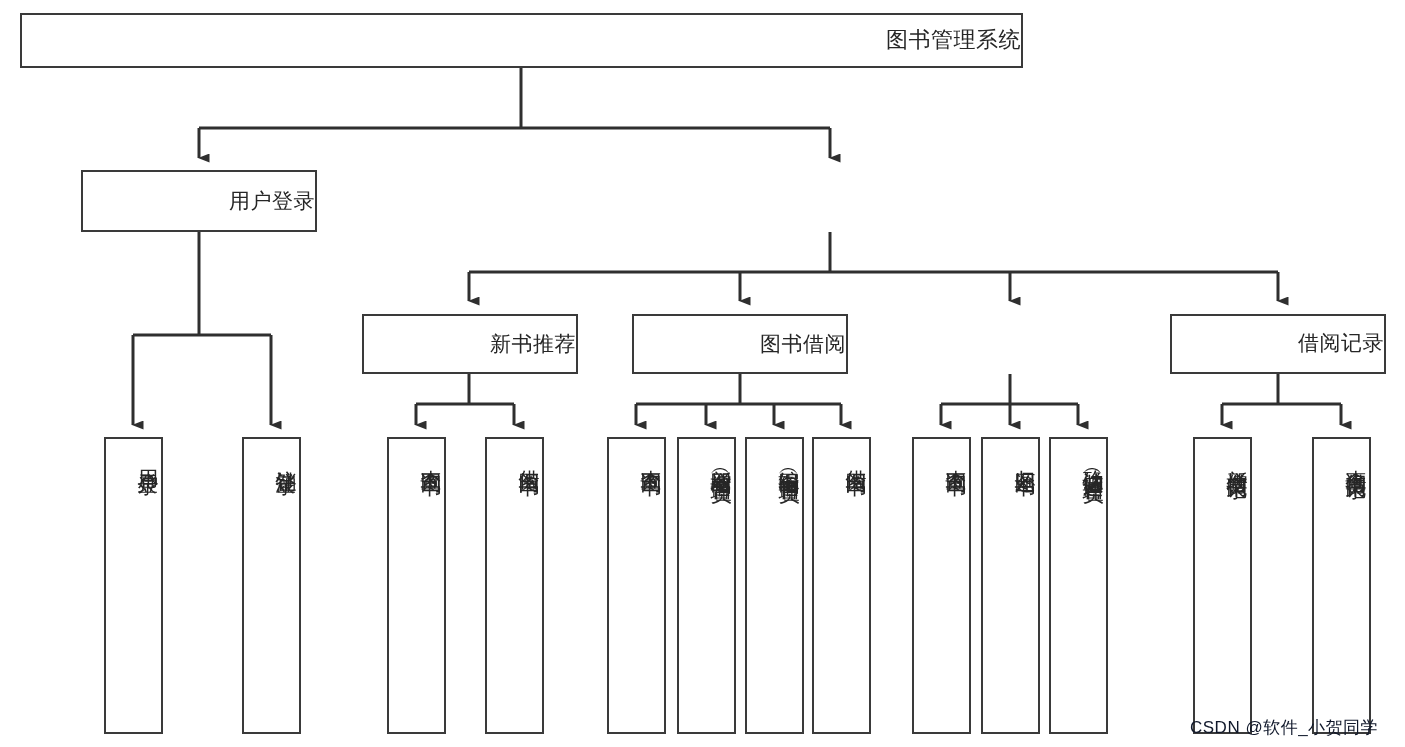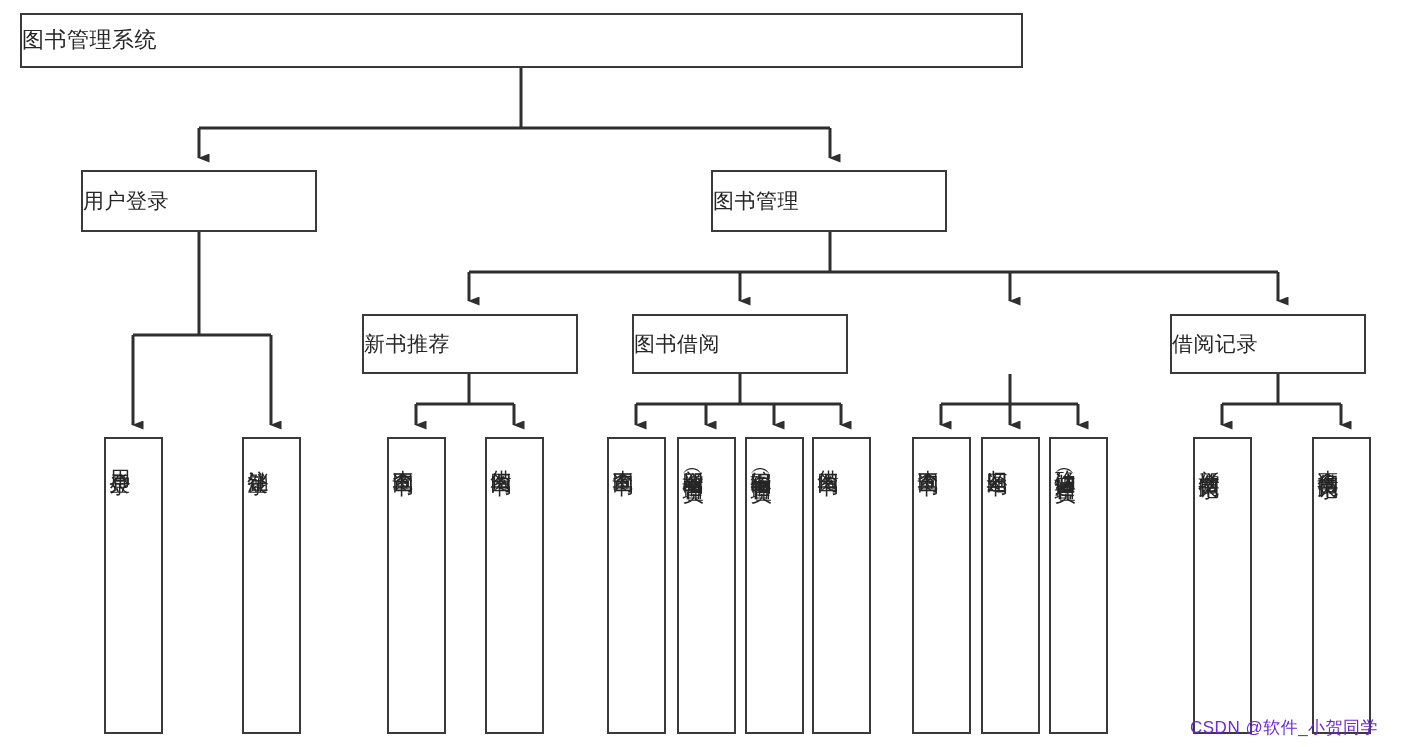--- a/index.html
+++ b/index.html
@@ -24,21 +24,21 @@
     width: 1405px;
     height: 747px;
   }
   .node {
     position: absolute;
     box-sizing: border-box;
     background: #ffffff;
     border: 2.5px solid #3a3a3a;
     display: flex;
     align-items: center;
-    justify-content: flex-start;
+    justify-content: flex-end;
     z-index: 2;
   }
   .node .label {
     color: #262626;
     font-size: 21px;
     line-height: 1.12;
     letter-spacing: 0.5px;
     white-space: nowrap;
     text-align: center;
   }
@@ -50,21 +50,21 @@
     writing-mode: vertical-rl;
     text-orientation: upright;
     font-size: 21px;
     line-height: 1.28;
     letter-spacing: 2px;
     white-space: normal;
   }
   .node.root .label { font-size: 22px; }
   .watermark {
     position: absolute;
-    color: #6d28d9;
+    color: #0f172a;
     font-size: 17px;
     letter-spacing: 0.5px;
     white-space: nowrap;
     z-index: 3;
     pointer-events: none;
   }
 </style>
 </head>
 <body>
 
@@ -120,31 +120,28 @@
     </g>
   </svg>
 
   <div class="node root" style="left:20px; top:13px; width:1003px; height:55px;">
     <span class="label">图书管理系统</span>
   </div>
 
   <div class="node" style="left:81px; top:170px; width:236px; height:62px;">
     <span class="label">用户登录</span>
   </div>
-  <div class="node" style="left:711px; top:170px; width:236px; height:62px;">
-    <span class="label">图书管理</span>
-  </div>
 
   <div class="node" style="left:632px; top:314px; width:216px; height:60px;">
     <span class="label">图书借阅</span>
   </div>
   <div class="node" style="left:362px; top:314px; width:216px; height:60px;">
     <span class="label">新书推荐</span>
   </div>
-  <div class="node" style="left:1170px; top:314px; width:196px; height:60px;">
+  <div class="node" style="left:1170px; top:314px; width:216px; height:60px;font-family:Liberation Serif, serif;">
     <span class="label">借阅记录</span>
   </div>
 
   <div class="node vertical" style="left:104px; top:437px; width:59px; height:297px;">
     <span class="label">用户登录</span>
   </div>
   <div class="node vertical" style="left:242px; top:437px; width:59px; height:297px;">
     <span class="label">注销登录</span>
   </div>
 

